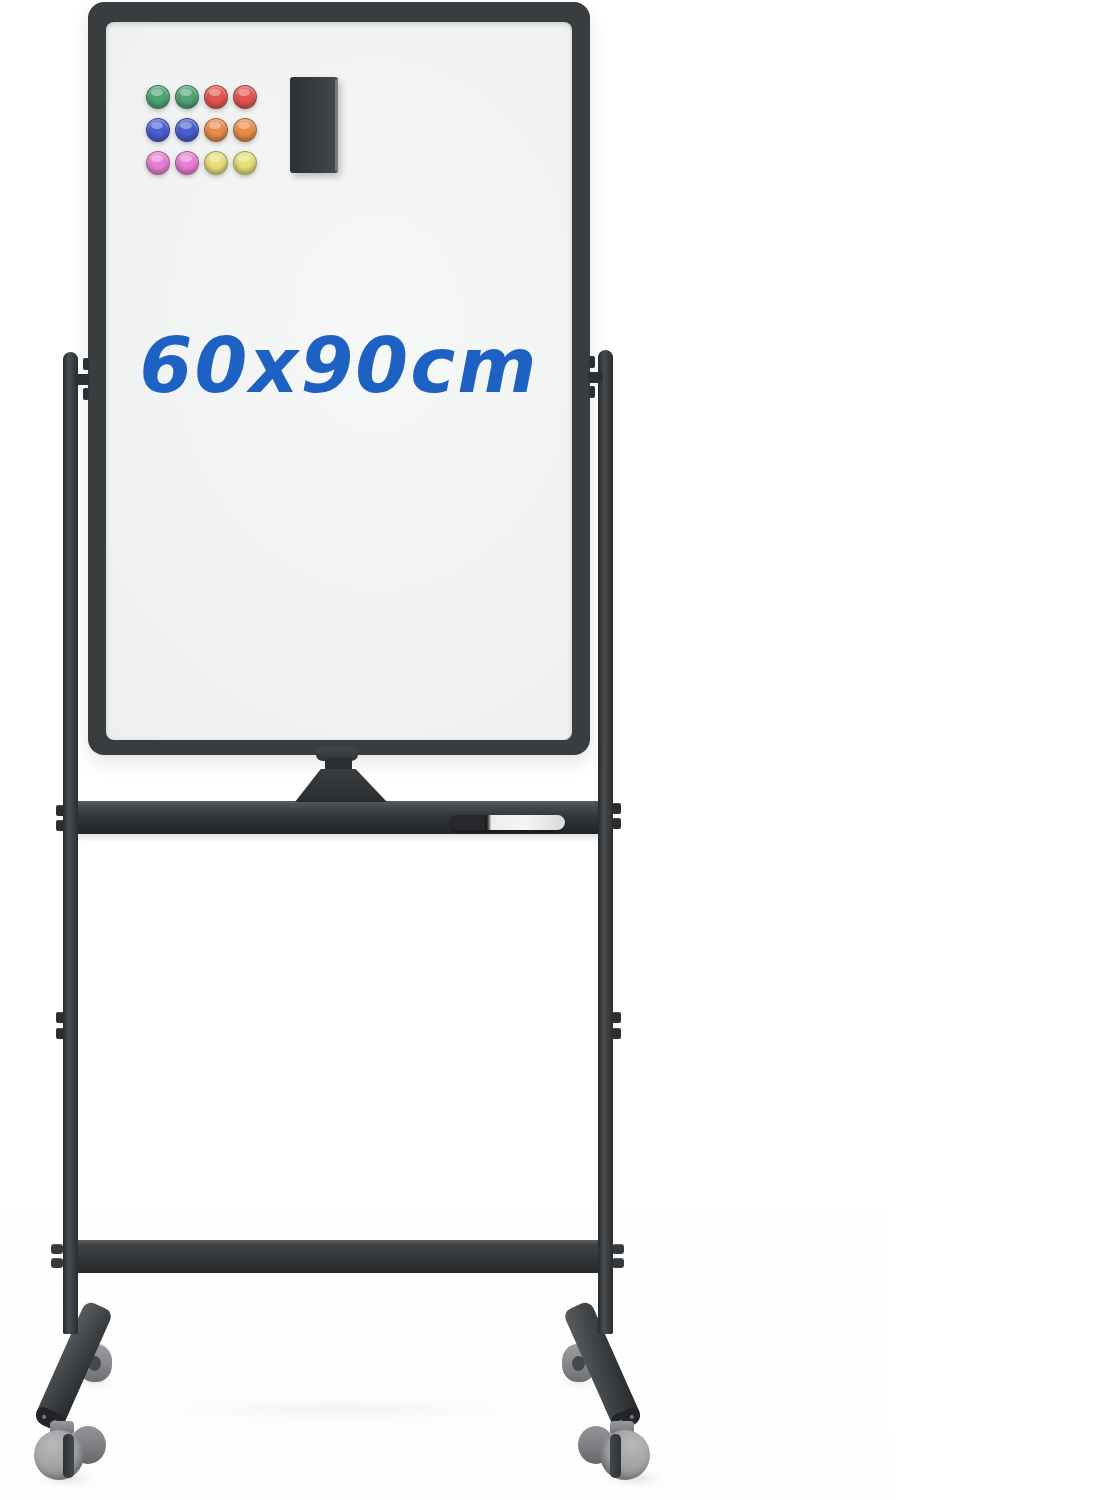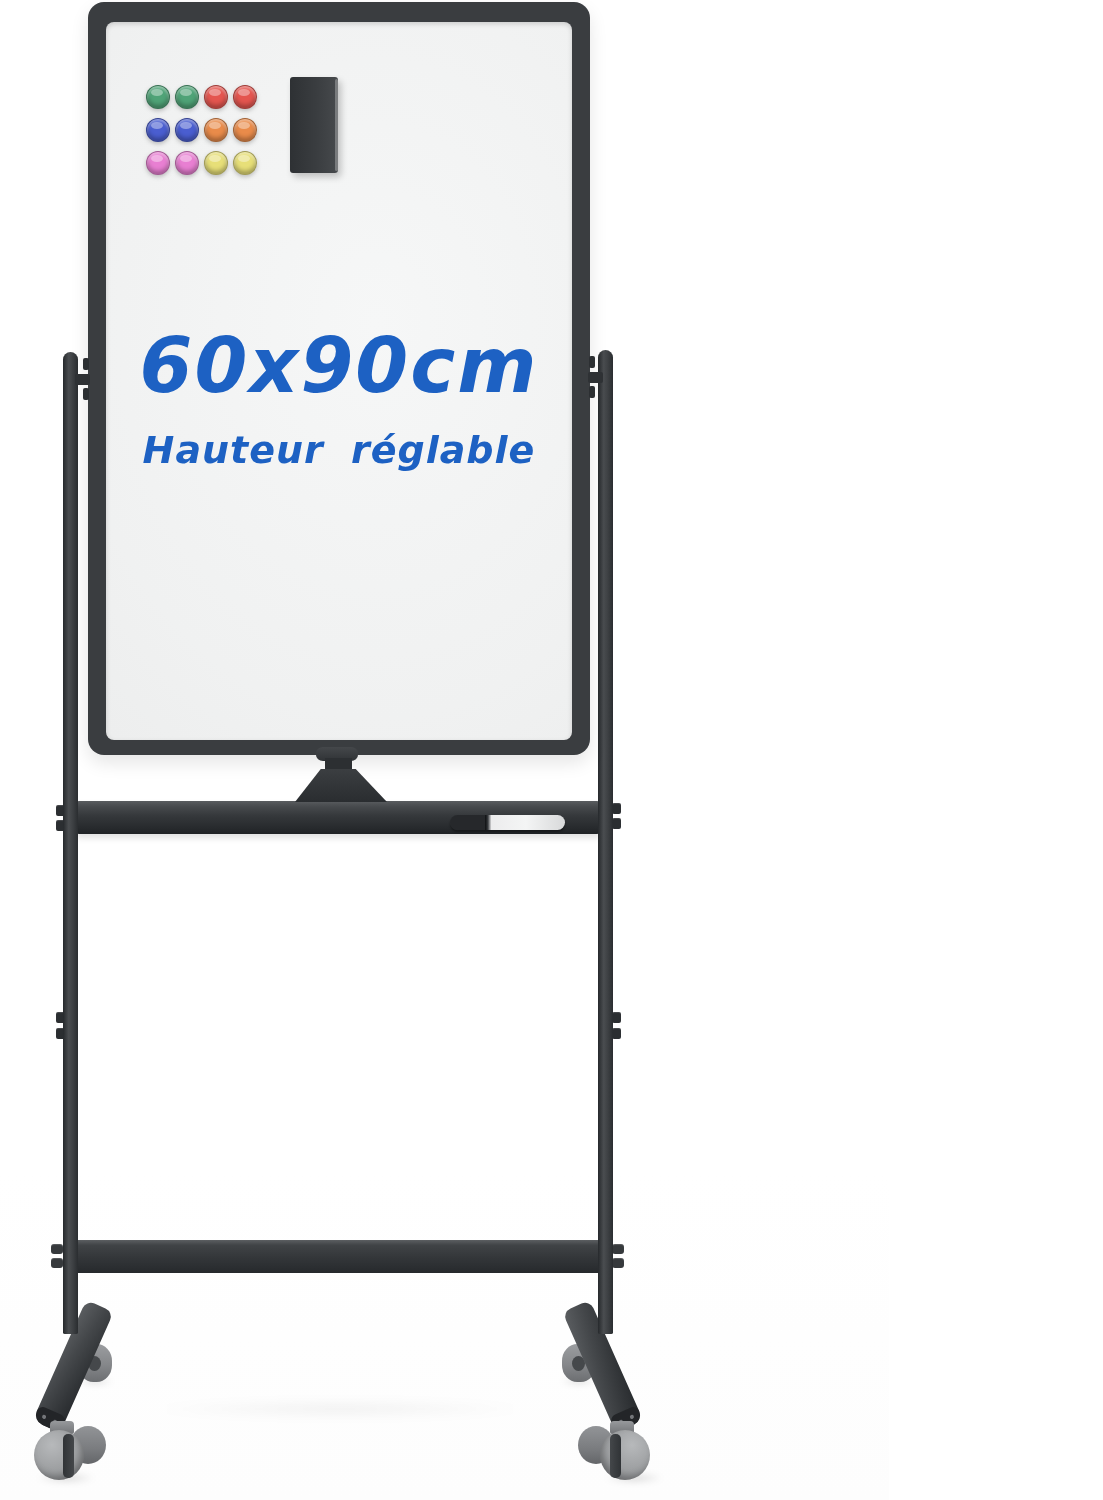--- a/index.html
+++ b/index.html
@@ -187,21 +187,20 @@
       <div class="magnet" style="background: rgb(233, 139, 74);"></div>
       <div class="magnet" style="background: rgb(232, 127, 210);"></div>
       <div class="magnet" style="background: rgb(232, 127, 210);"></div>
       <div class="magnet" style="background: rgb(231, 223, 120);"></div>
       <div class="magnet" style="background: rgb(231, 223, 120);"></div>
     </div>
 
   <div class="abs eraser"></div>
 
   <div class="abs blue-note size-label">60x90cm</div>
-  <div class="abs blue-note subtitle">Hauteur réglable</div>
 
   <div class="abs frame-nub fn-l1"></div>
   <div class="abs frame-nub fn-l2"></div>
   <div class="abs frame-nub fn-r1"></div>
   <div class="abs frame-nub fn-r2"></div>
   <div class="abs hinge hg-l"></div>
   <div class="abs hinge hg-r"></div>
 
   <div class="abs pivot-cap"></div>
   <div class="abs pivot-neck"></div>

